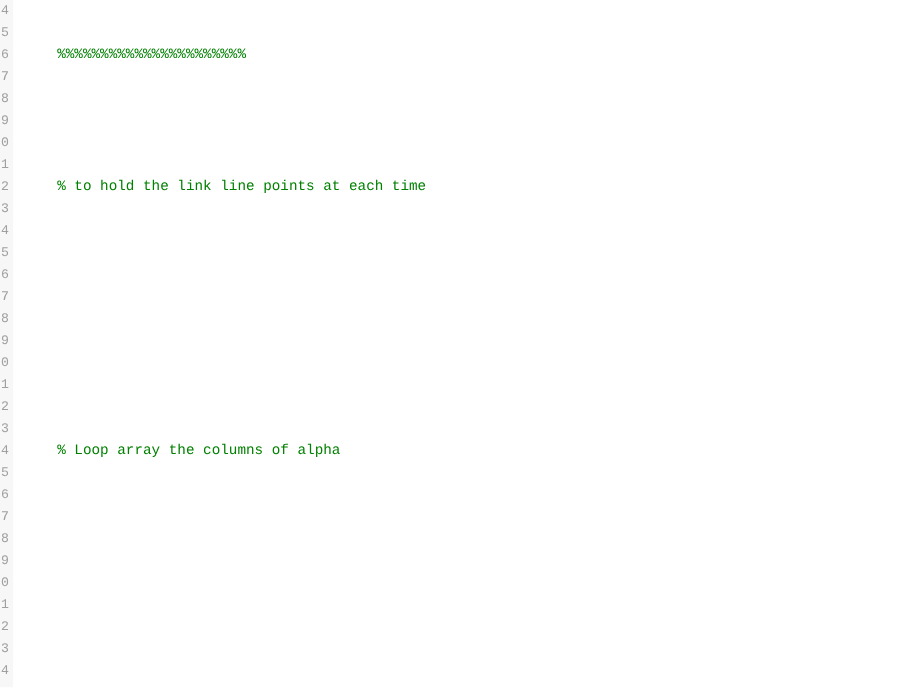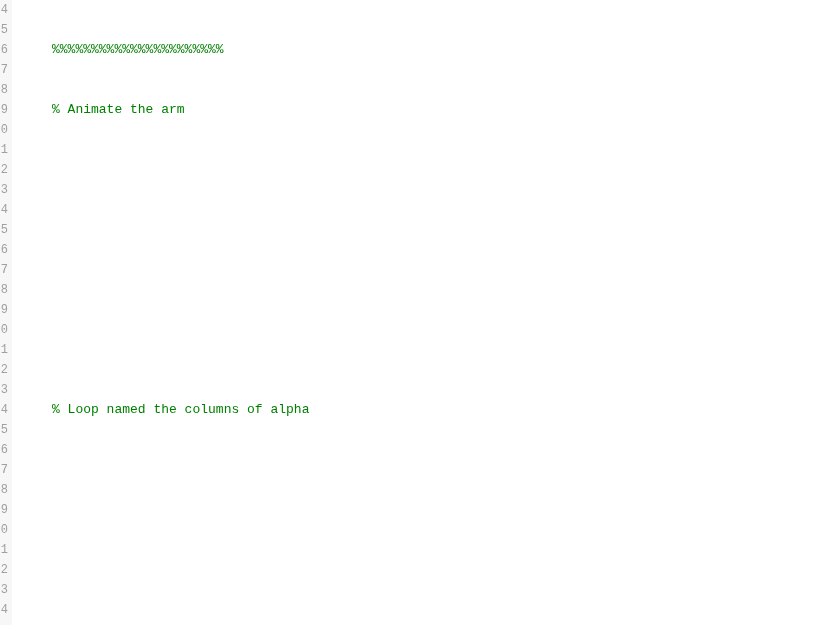--- a/index.html
+++ b/index.html
@@ -80,26 +80,26 @@
   <div class="gutter-line">9</div>
   <div class="gutter-line">0</div>
   <div class="gutter-line">1</div>
   <div class="gutter-line">2</div>
   <div class="gutter-line">3</div>
   <div class="gutter-line">4</div>
 </div>
 
 <div class="editor">
   <div class="code-line ind1"><span class="comment">%%%%%%%%%%%%%%%%%%%%%%</span></div>
-  <div class="code-line ind1"><span class="comment">% Animate the arm</span></div>
+  <div class="code-line ind1"><span></span></div>
+  <div class="code-line ind1"><span class="comment">% to hold the link line points at each time</span></div>
   <div class="code-line ind1"><span></span></div>
   <div class="code-line ind1"><span></span></div>
   <div class="code-line ind1"><span></span></div>
-  <div class="code-line ind1"><span></span></div>
-  <div class="code-line ind1"><span class="comment">% Loop named the columns of alpha</span></div>
+  <div class="code-line ind1"><span class="comment">% Loop array the columns of alpha</span></div>
   <div class="code-line ind1"><span></span></div>
   
   
   
   
   
   
   
   
   

